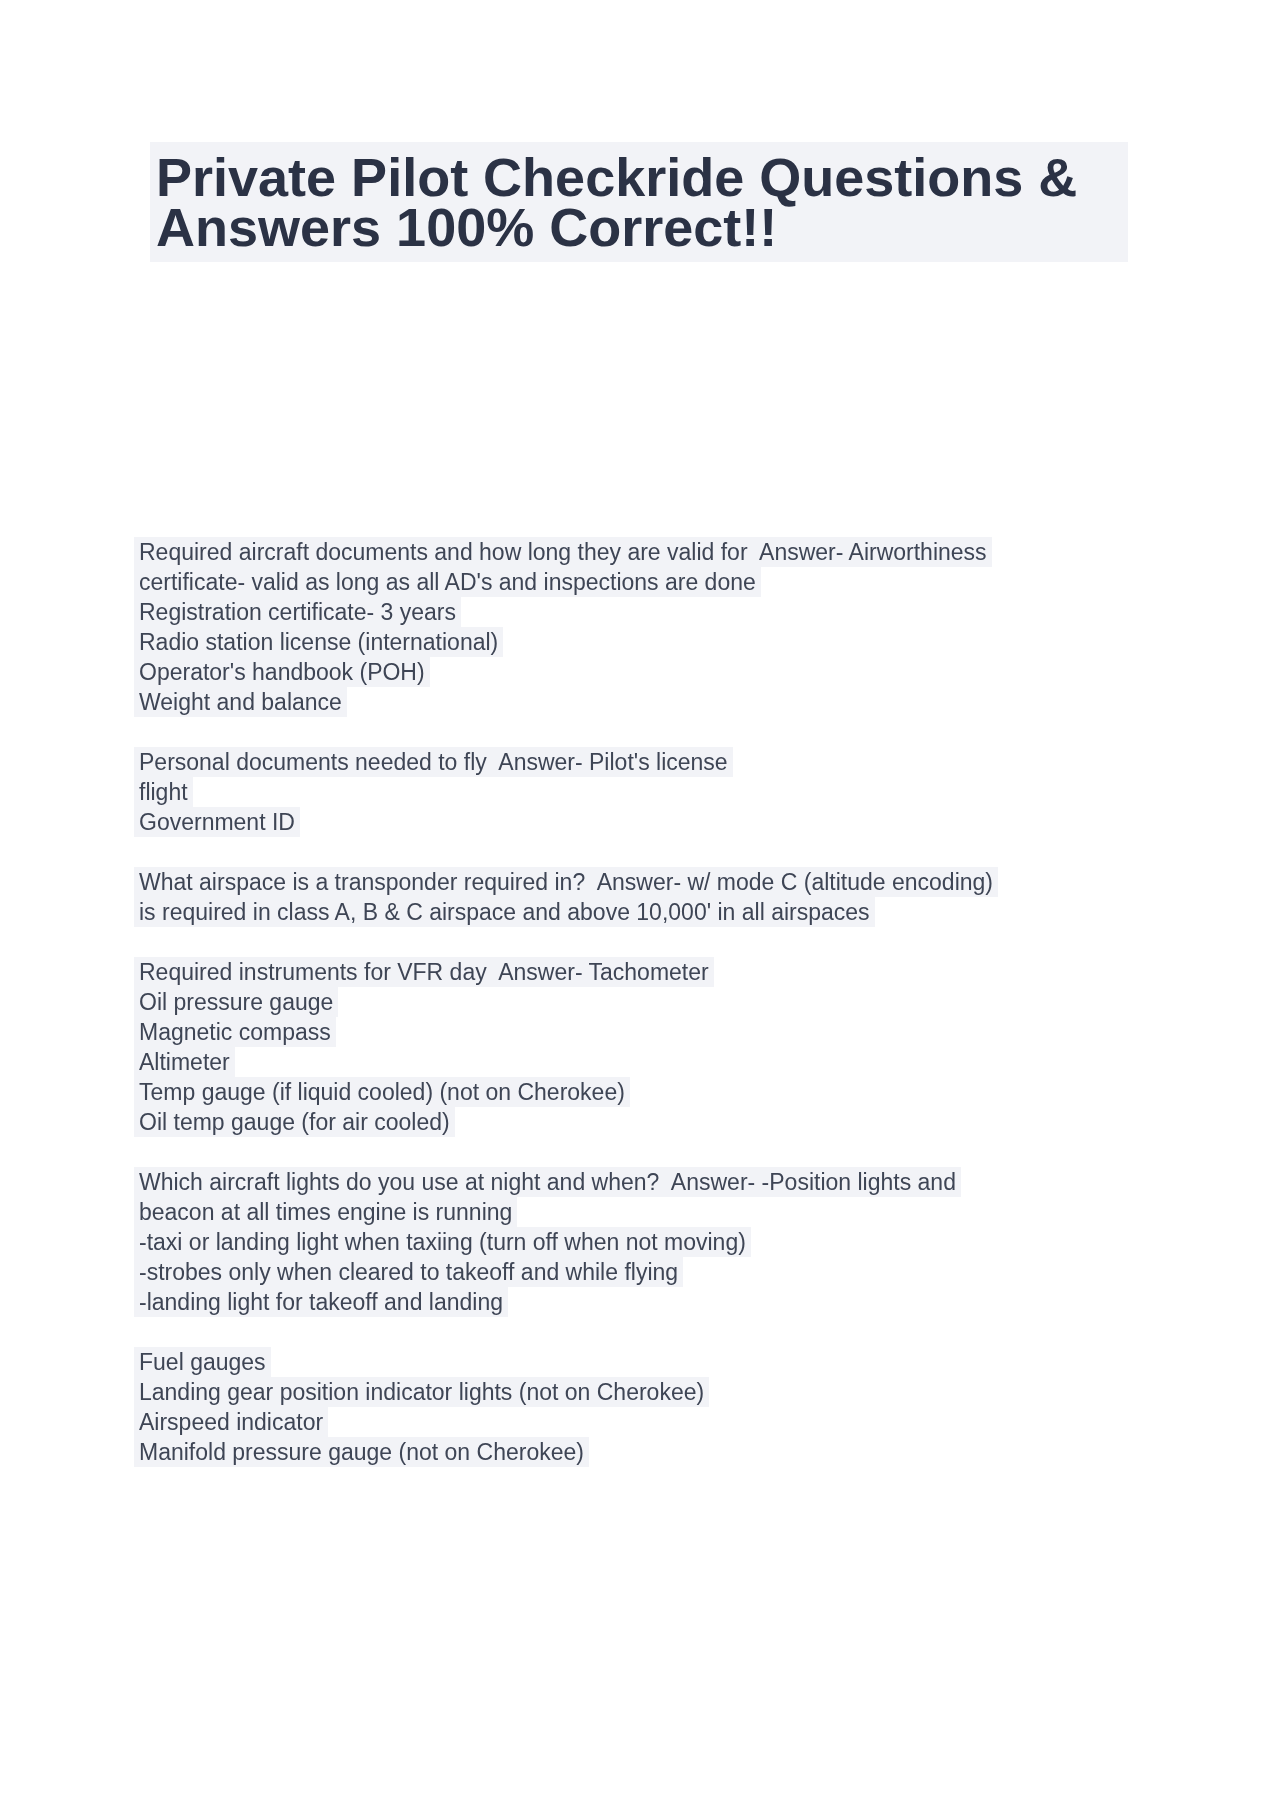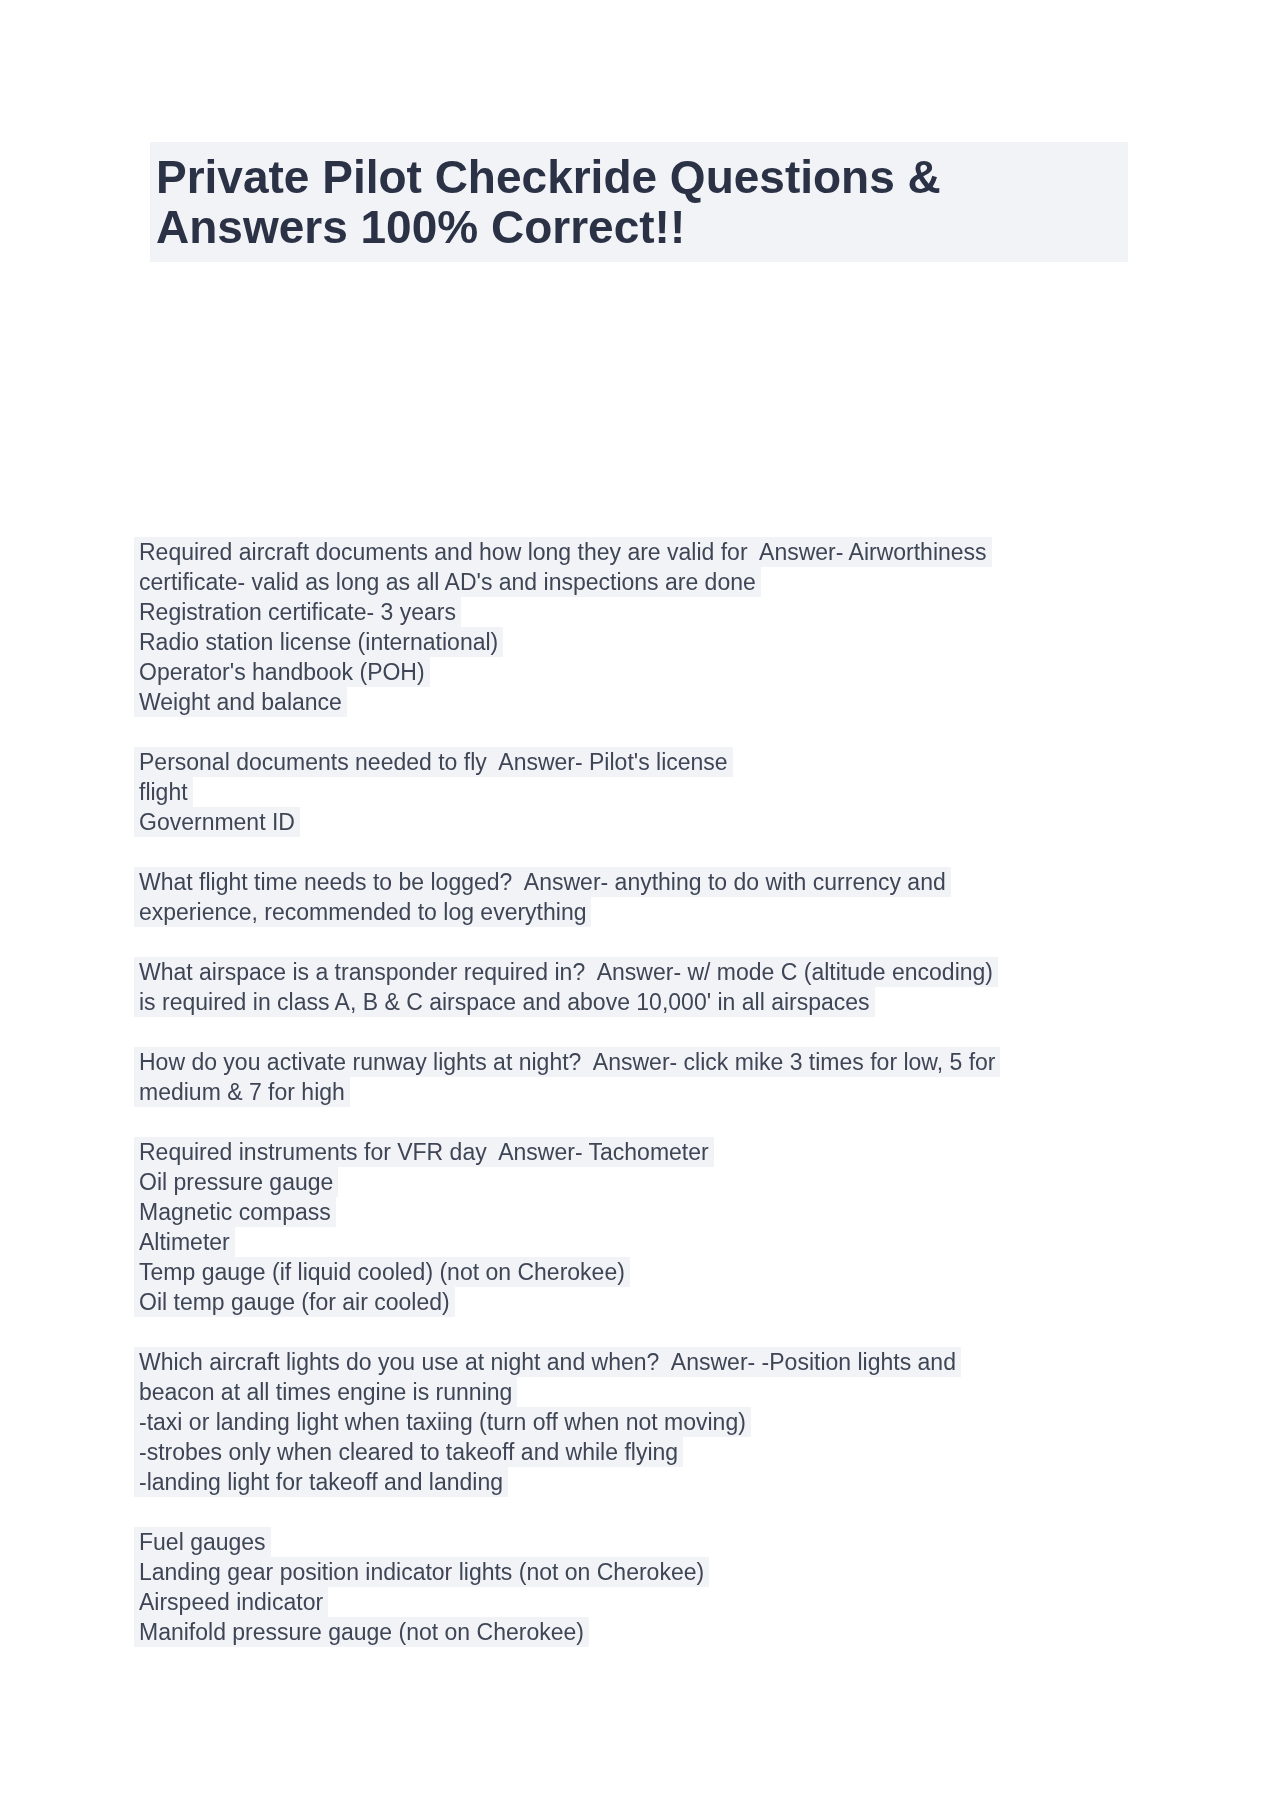--- a/index.html
+++ b/index.html
@@ -19,21 +19,21 @@
   .title-block{
     position:absolute;
     left:150px;top:142px;
     width:978px;
     box-sizing:border-box;
     padding:10px 10px 10px 6px;
     background:var(--highlight);
   }
   .title-block h1{
     margin:0;
-    font-size:46px;
+    font-size:54px;
     line-height:50px;
     font-weight:bold;
     color:var(--title-text);
     white-space:pre;
     letter-spacing:0;
   }
   .content{
     position:absolute;
     left:134px;top:537px;
     width:1060px;
@@ -65,26 +65,22 @@
   <main class="content">
     <p><span class="hl">Required aircraft documents and how long they are valid for  Answer- Airworthiness
 certificate- valid as long as all AD's and inspections are done
 Registration certificate- 3 years
 Radio station license (international)
 Operator's handbook (POH)
 Weight and balance</span></p>
     <p><span class="hl">Personal documents needed to fly  Answer- Pilot's license
 flight
 Government ID</span></p>
-    <p><span class="hl">What flight time needs to be logged?  Answer- anything to do with currency and
-experience, recommended to log everything</span></p>
     <p><span class="hl">What airspace is a transponder required in?  Answer- w/ mode C (altitude encoding)
 is required in class A, B &amp; C airspace and above 10,000' in all airspaces</span></p>
-    <p><span class="hl">How do you activate runway lights at night?  Answer- click mike 3 times for low, 5 for
-medium &amp; 7 for high</span></p>
     <p><span class="hl">Required instruments for VFR day  Answer- Tachometer
 Oil pressure gauge
 Magnetic compass
 Altimeter
 Temp gauge (if liquid cooled) (not on Cherokee)
 Oil temp gauge (for air cooled)</span></p>
     <p><span class="hl">Which aircraft lights do you use at night and when?  Answer- -Position lights and
 beacon at all times engine is running
 -taxi or landing light when taxiing (turn off when not moving)
 -strobes only when cleared to takeoff and while flying

